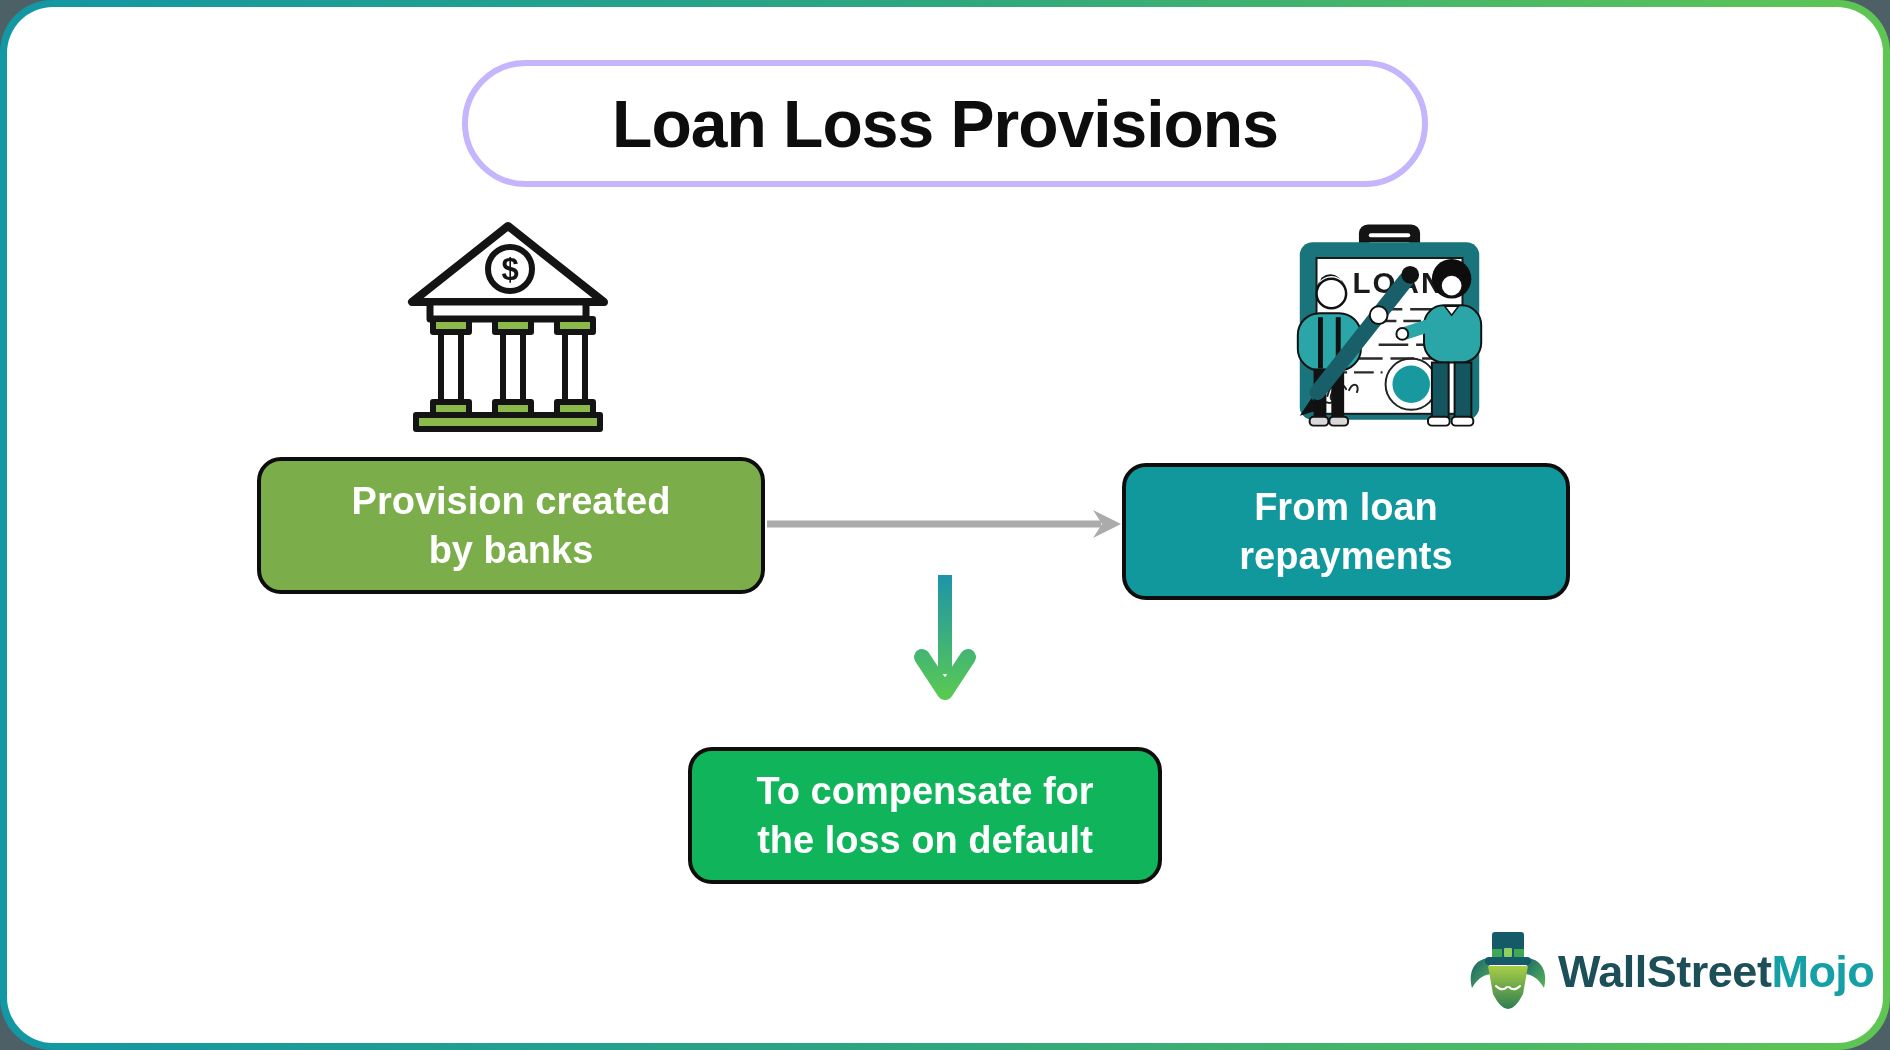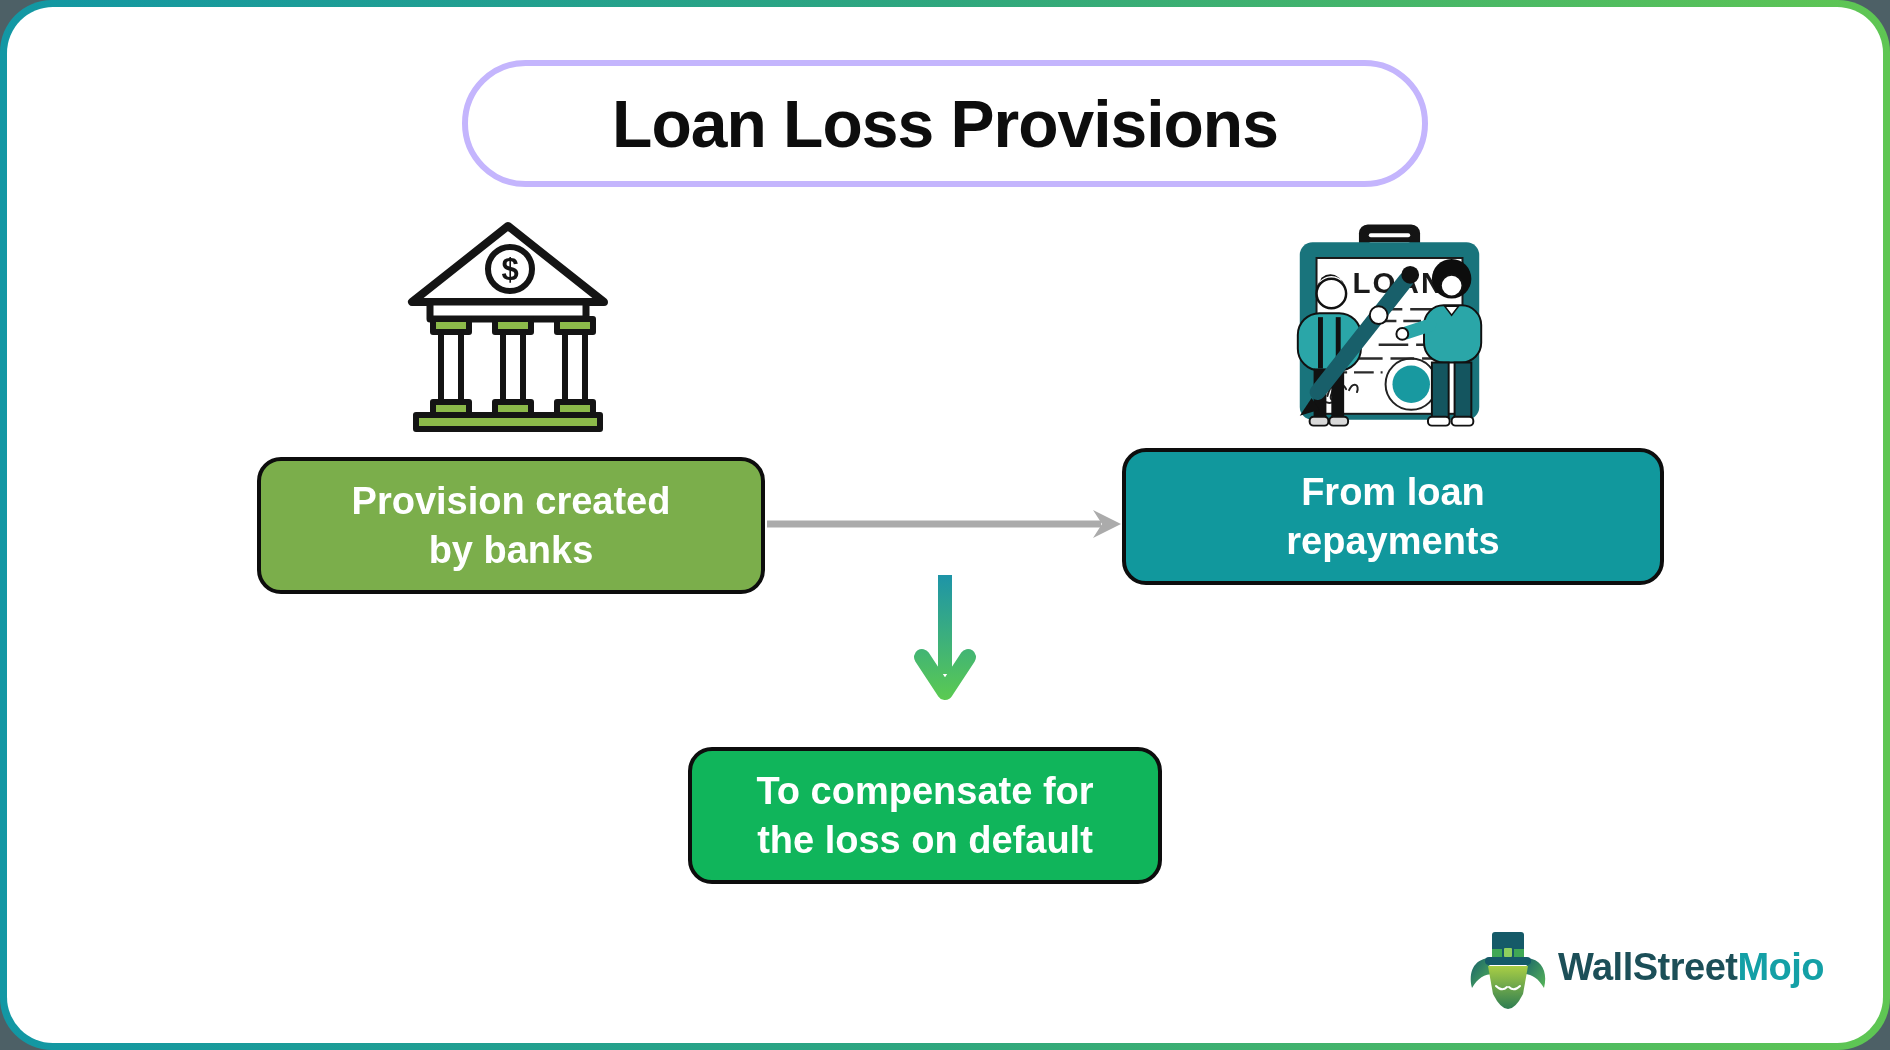--- a/index.html
+++ b/index.html
@@ -16,28 +16,28 @@
   .title-pill { position:absolute; left:462px; top:60px; width:966px; height:127px;
                 border:6px solid #c4b5fd; border-radius:64px; background:#fff;
                 display:flex; align-items:center; justify-content:center; }
   .title-pill span { font-size:66px; font-weight:800; color:#0d0d0d; letter-spacing:-1px; }
 
   
   .box { position:absolute; height:137px; border:4px solid #0d0d0d; border-radius:24px;
          display:flex; flex-direction:column; align-items:center; justify-content:center;
          color:#ffffff; font-weight:700; font-size:38px; line-height:1.28; text-align:center; }
   .box-left   { left:257px;  top:457px; width:508px; background:#7BAE4B; }
-  .box-right  { left:1122px; top:448px; width:542px; background:#11989D; }
+  .box-right  { left:1122px; top:463px; width:448px; background:#11989D; }
   .box-bottom { left:688px;  top:747px; width:474px; background:#10B55B; }
 
   .abs { position:absolute; }
 
   
   .logo { position:absolute; left:1466px; top:928px; display:flex; align-items:flex-start; }
-  .logo-text { margin-left:8px; margin-top:18px; font-size:38px; font-weight:700; letter-spacing:-0.5px; }
+  .logo-text { margin-left:8px; margin-top:18px; font-size:45px; font-weight:700; letter-spacing:-0.5px; }
   .logo-text .p1 { color:#1C4F58; }
   .logo-text .p2 { color:#14A0A6; }
 </style>
 </head>
 <body>
 
 <div class="stage">
 
   <div class="frame">
     <div class="frame-inner"></div>

